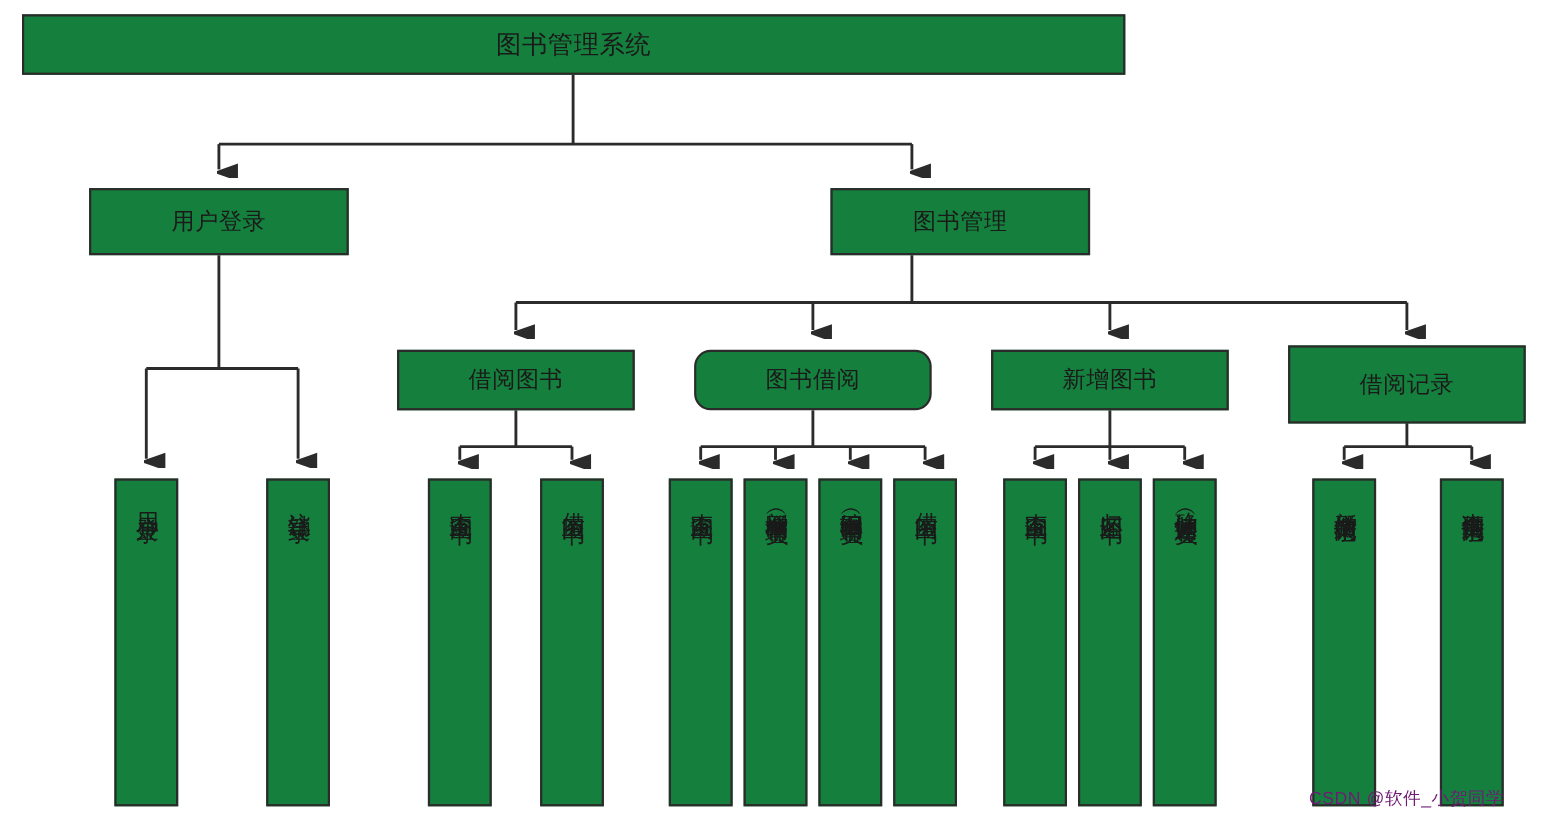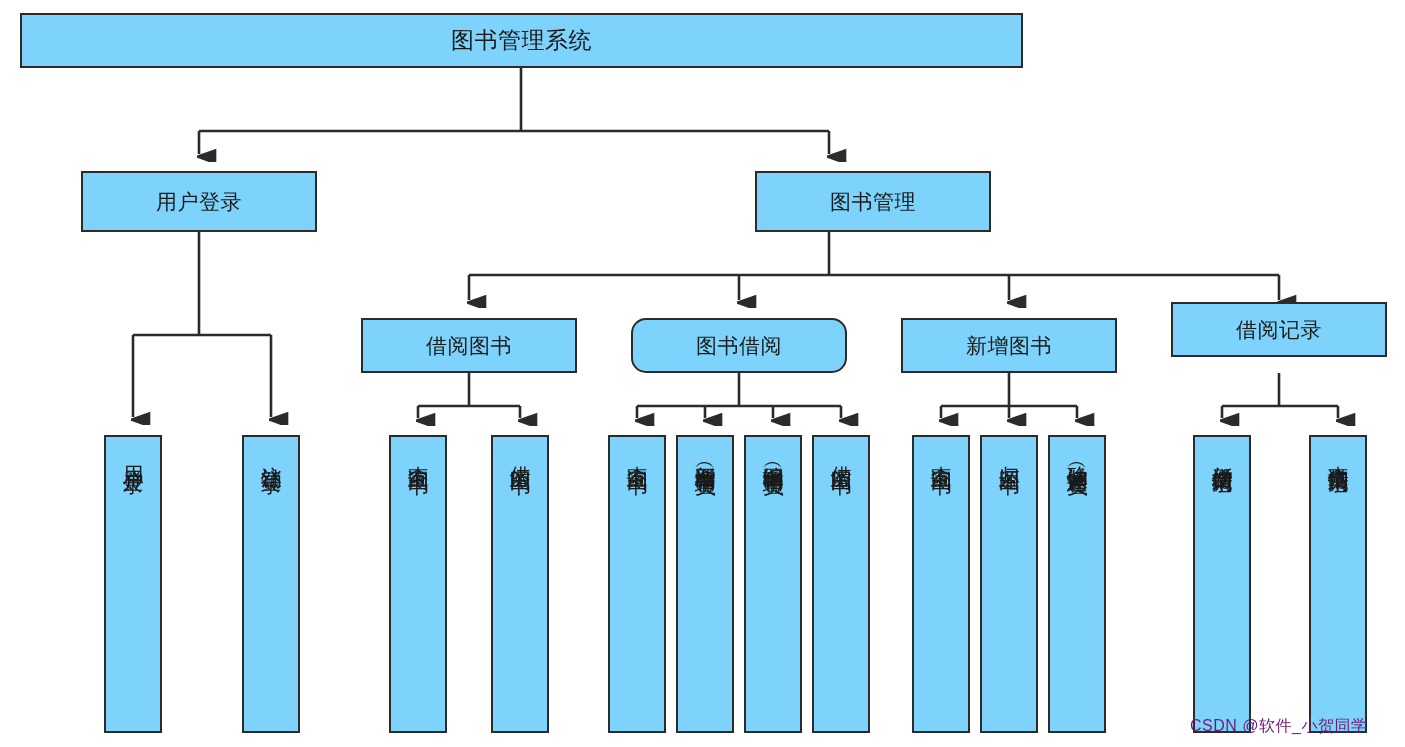--- a/index.html
+++ b/index.html
@@ -9,21 +9,21 @@
     font-family:"Liberation Sans","DejaVu Sans",sans-serif;
     overflow:hidden;
     position:relative;
   }
   #canvas{position:absolute;left:0;top:0;width:1405px;height:747px;}
   #edges{position:absolute;left:0;top:0;width:1405px;height:747px;pointer-events:none;}
 
   .node{
     position:absolute;
     box-sizing:border-box;
-    background:#7dd3fc;
+    background:#15803d;
     border:2.5px solid #2b2b2b;
     display:flex;
     align-items:center;
     justify-content:center;
     color:#1a1a1a;
   }
   .node .lbl{
     display:block;
     line-height:1.12;
     letter-spacing:0.5px;
@@ -133,21 +133,21 @@
 
   <div class="node lvl2" style="left:361px;top:318px;width:216px;height:55px;">
     <span class="lbl">借阅图书</span>
   </div>
   <div class="node lvl2" style="left:631px;top:318px;width:216px;height:55px;border-radius:15px;">
     <span class="lbl">图书借阅</span>
   </div>
   <div class="node lvl2" style="left:901px;top:318px;width:216px;height:55px;">
     <span class="lbl">新增图书</span>
   </div>
-  <div class="node lvl2" style="left:1171px;top:302px;width:216px;height:55px;">
+  <div class="node lvl2" style="left:1171px;top:314px;width:216px;height:71px;">
     <span class="lbl">借阅记录</span>
   </div>
 
   <div class="node leaf" style="left:104px;top:435px;width:58px;height:298px;">
     <span class="lbl">用户登录</span>
   </div>
   <div class="node leaf" style="left:242px;top:435px;width:58px;height:298px;">
     <span class="lbl">注销登录</span>
   </div>
 

